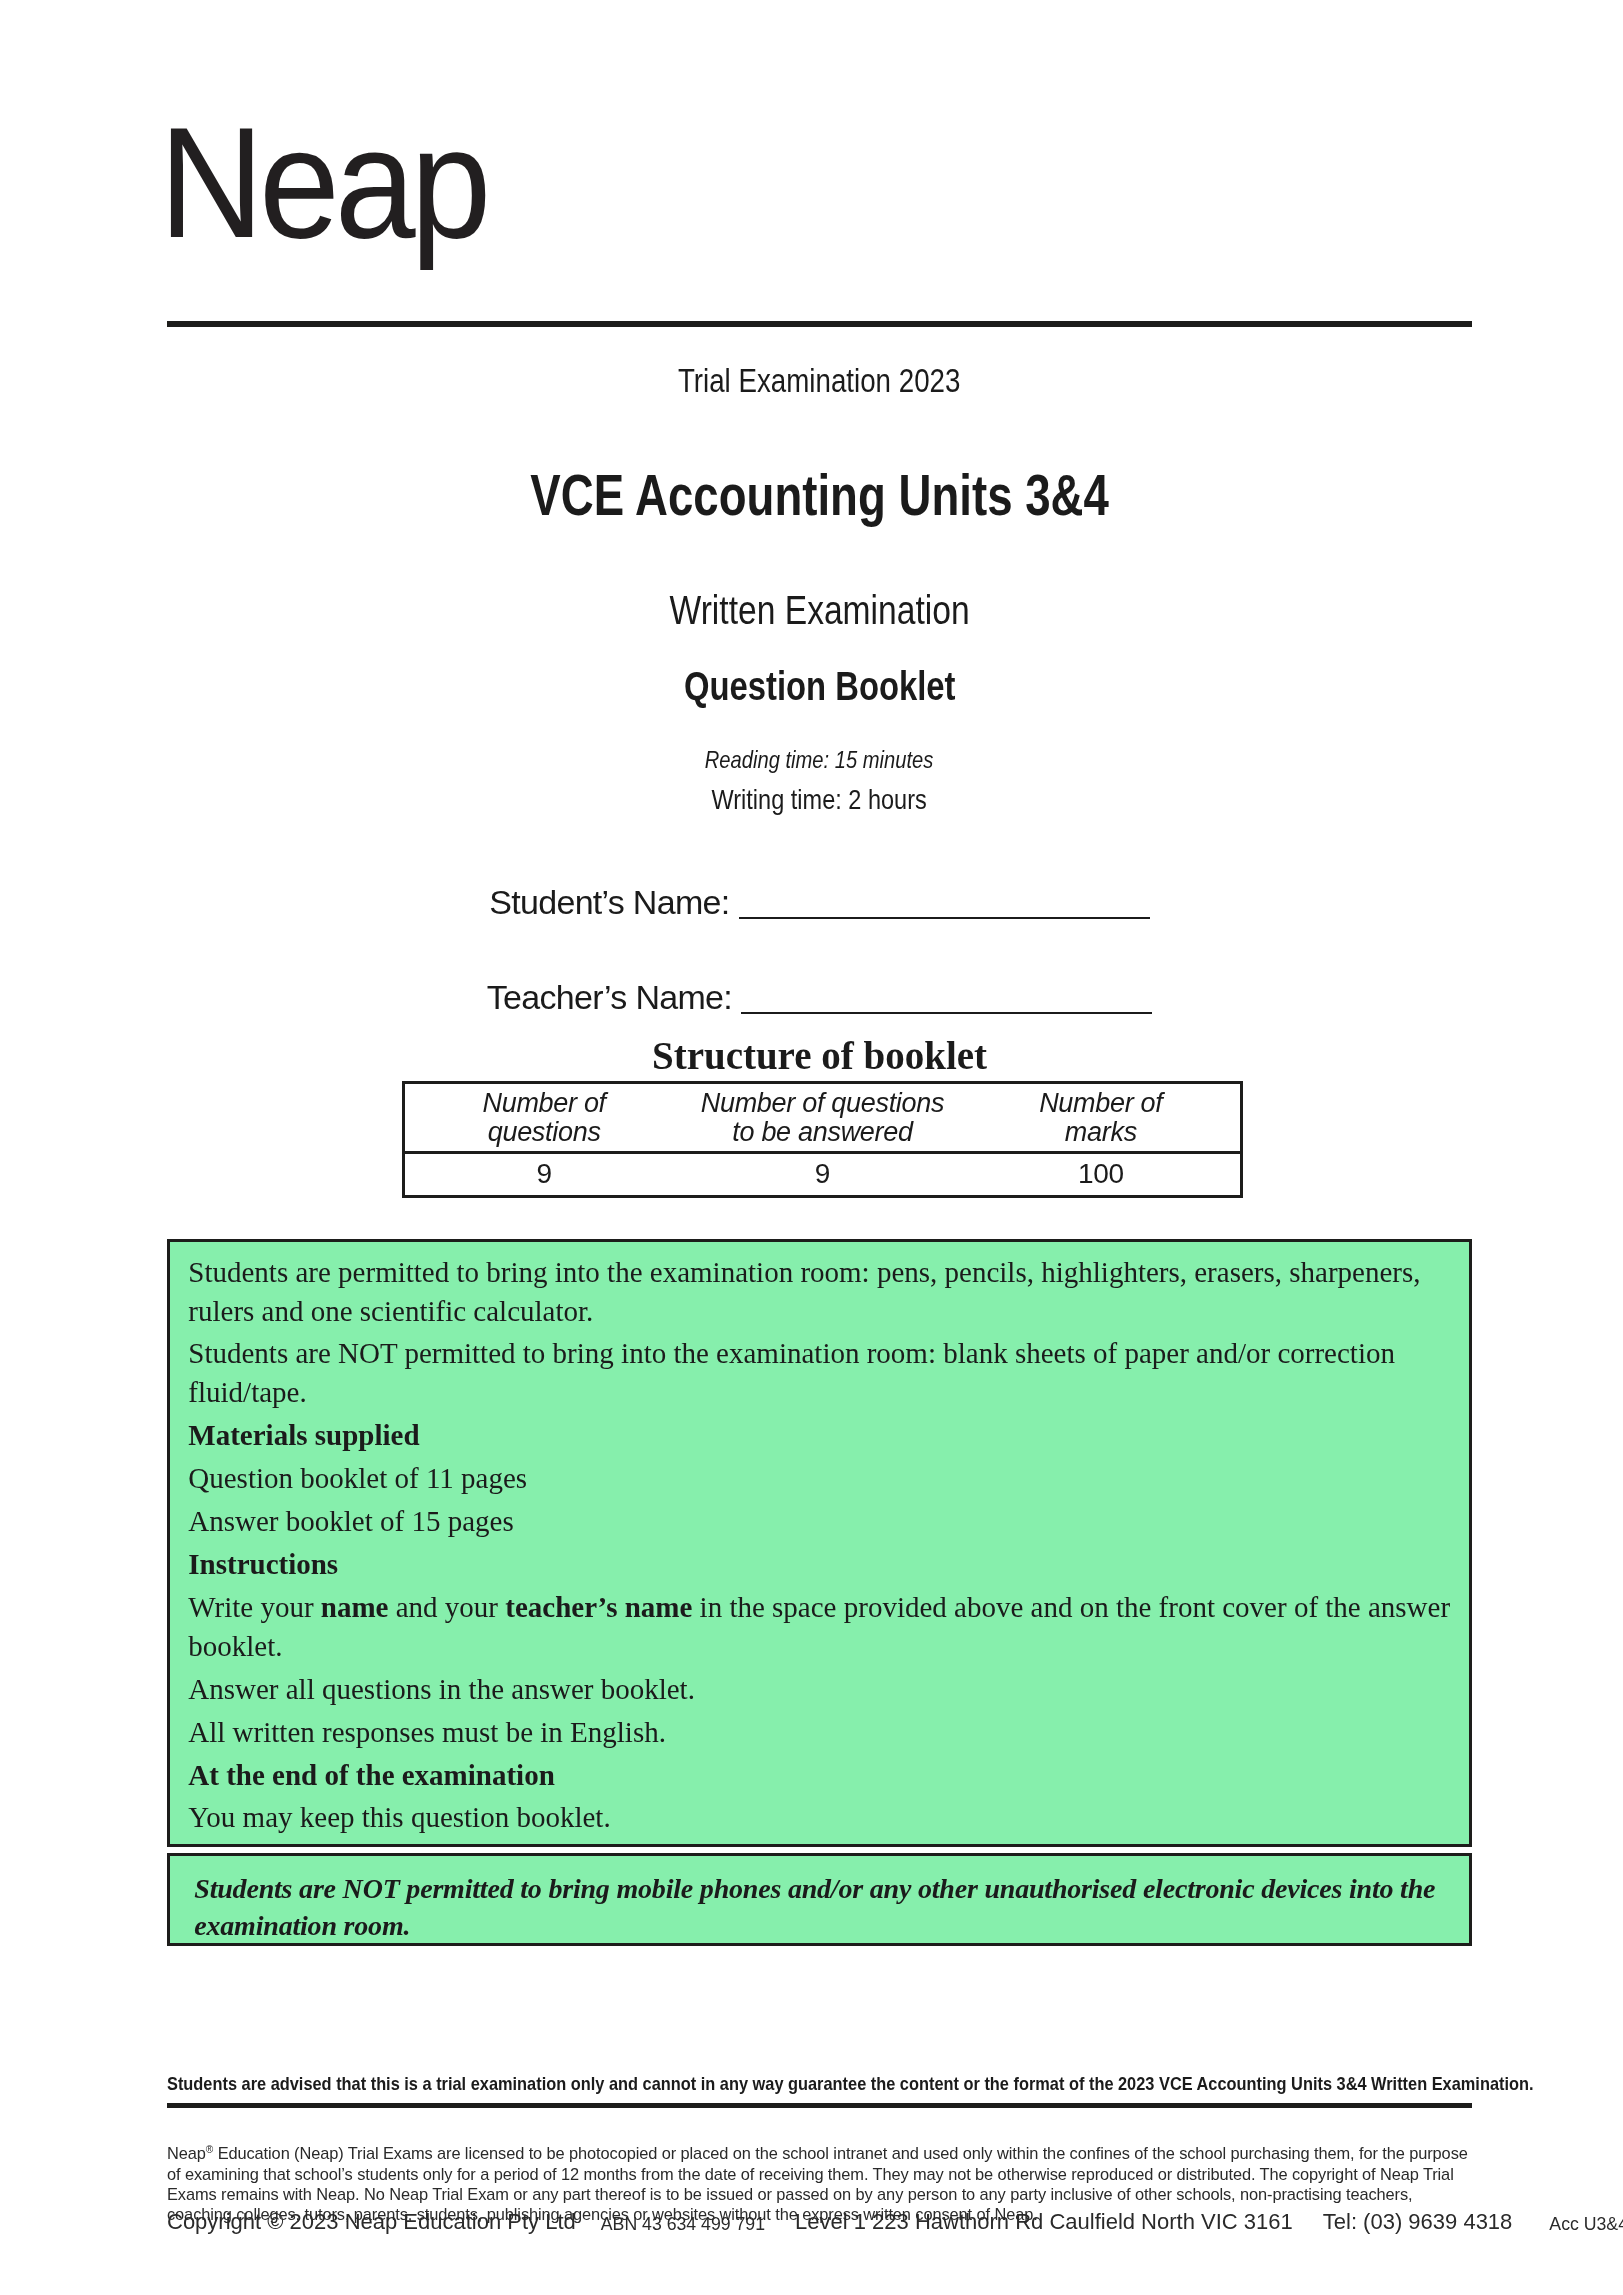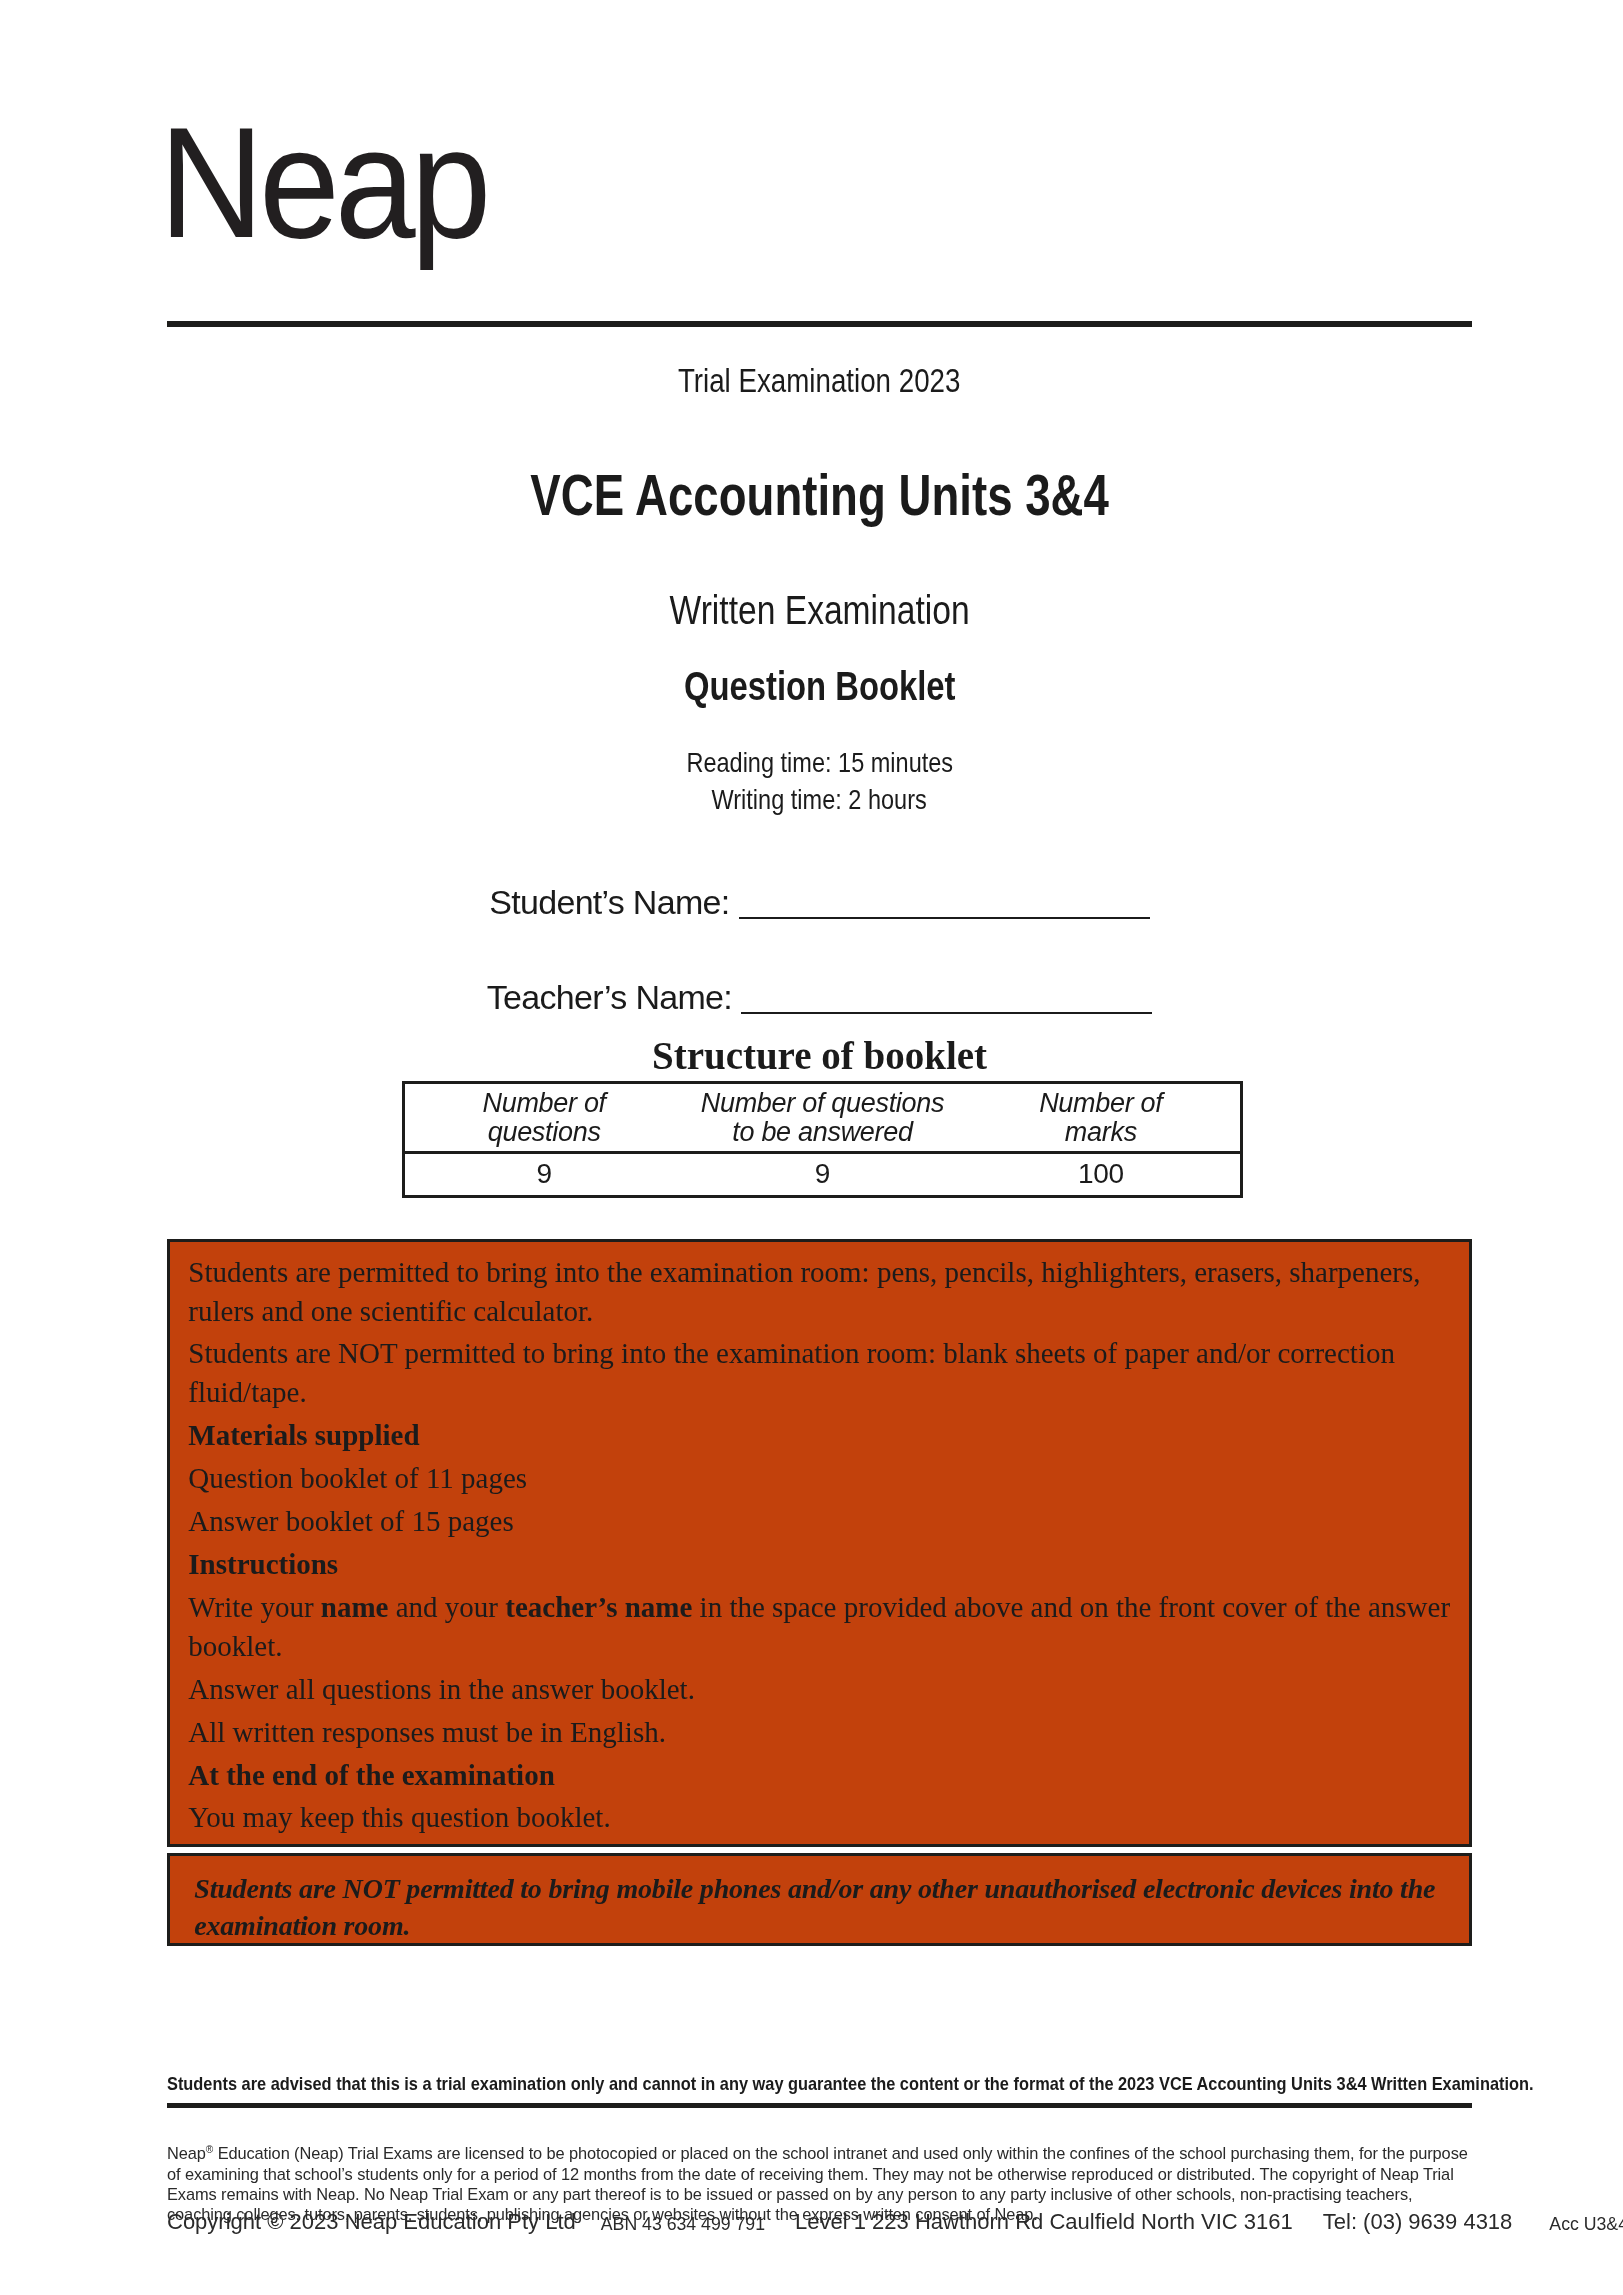--- a/index.html
+++ b/index.html
@@ -20,21 +20,21 @@
   .rule-top { top:321px; height:5.9px; }
   .rule-foot { top:2103px; height:4.6px; }
   
   .cline { position:absolute; left:167px; width:1305px; text-align:center; line-height:1.2; white-space:nowrap; }
   .cline .sx  { display:inline-block; transform:scaleX(0.84); transform-origin:center center; }
   .cline .sx8 { display:inline-block; transform:scaleX(0.80); transform-origin:center center; }
   .series   { top:361px;  font-size:33px; }
   .title    { top:461px;  font-size:57px; font-weight:bold; }
   .subtitle { top:586px;  font-size:40px; }
   .booklet  { top:662px; font-size:41px; font-weight:bold; }
-  .reading  { top:746px; font-size:28px; }
+  .reading  { top:746px; font-size:24px;font-style:italic; }
   .writing  { top:783px; font-size:28px; }
   
   .name-row {
     position:absolute; left:167px; width:1305px;
     display:flex; justify-content:center; align-items:flex-end;
   }
   .name-row .name-label { font-size:34px; line-height:1; letter-spacing:-0.7px; }
   .name-row .name-line  { width:411px; height:2px; background:#1b1b1b; margin-left:9.2px; margin-bottom:0px; }
   .student-row { top:885px; }
   .teacher-row { top:972px;margin-top:8px; }
@@ -54,21 +54,21 @@
     font-style:italic; font-size:27px; line-height:29px;
     padding:5.2px 2.6px 3.9px 2.6px; letter-spacing:-0.3px;
   }
   .structure-table tr.val td {
     border-top:3.9px solid #1d1d1b;
     font-size:28px; padding:5.2px 2.6px 6.5px 2.6px; line-height:29px; letter-spacing:-0.3px;
   }
   
   .box {
     position:absolute; left:167px; width:1305px; box-sizing:border-box;
-    border:3.3px solid #1d1d1b; background:#c2410c;
+    border:3.3px solid #1d1d1b; background:#86efac;
     font-family:"Liberation Serif", serif;
   }
   .rules-box { top:1239px; height:608px; padding:10.5px 18.3px; font-size:29px; line-height:39px; }
   .rules-box p { margin:0 0 3.9px 0; }
   .rules-box p:last-child { margin-bottom:0; }
   .rules-box p.h { font-weight:bold; }
   .prohibited-box { top:1853px; height:93px; padding:7.9px 18.3px; }
   .prohibited-box p { margin:6px; font-weight:bold; font-size:28px; line-height:37px; letter-spacing:-0.2px;font-style:italic; }
   
   .advisory {

